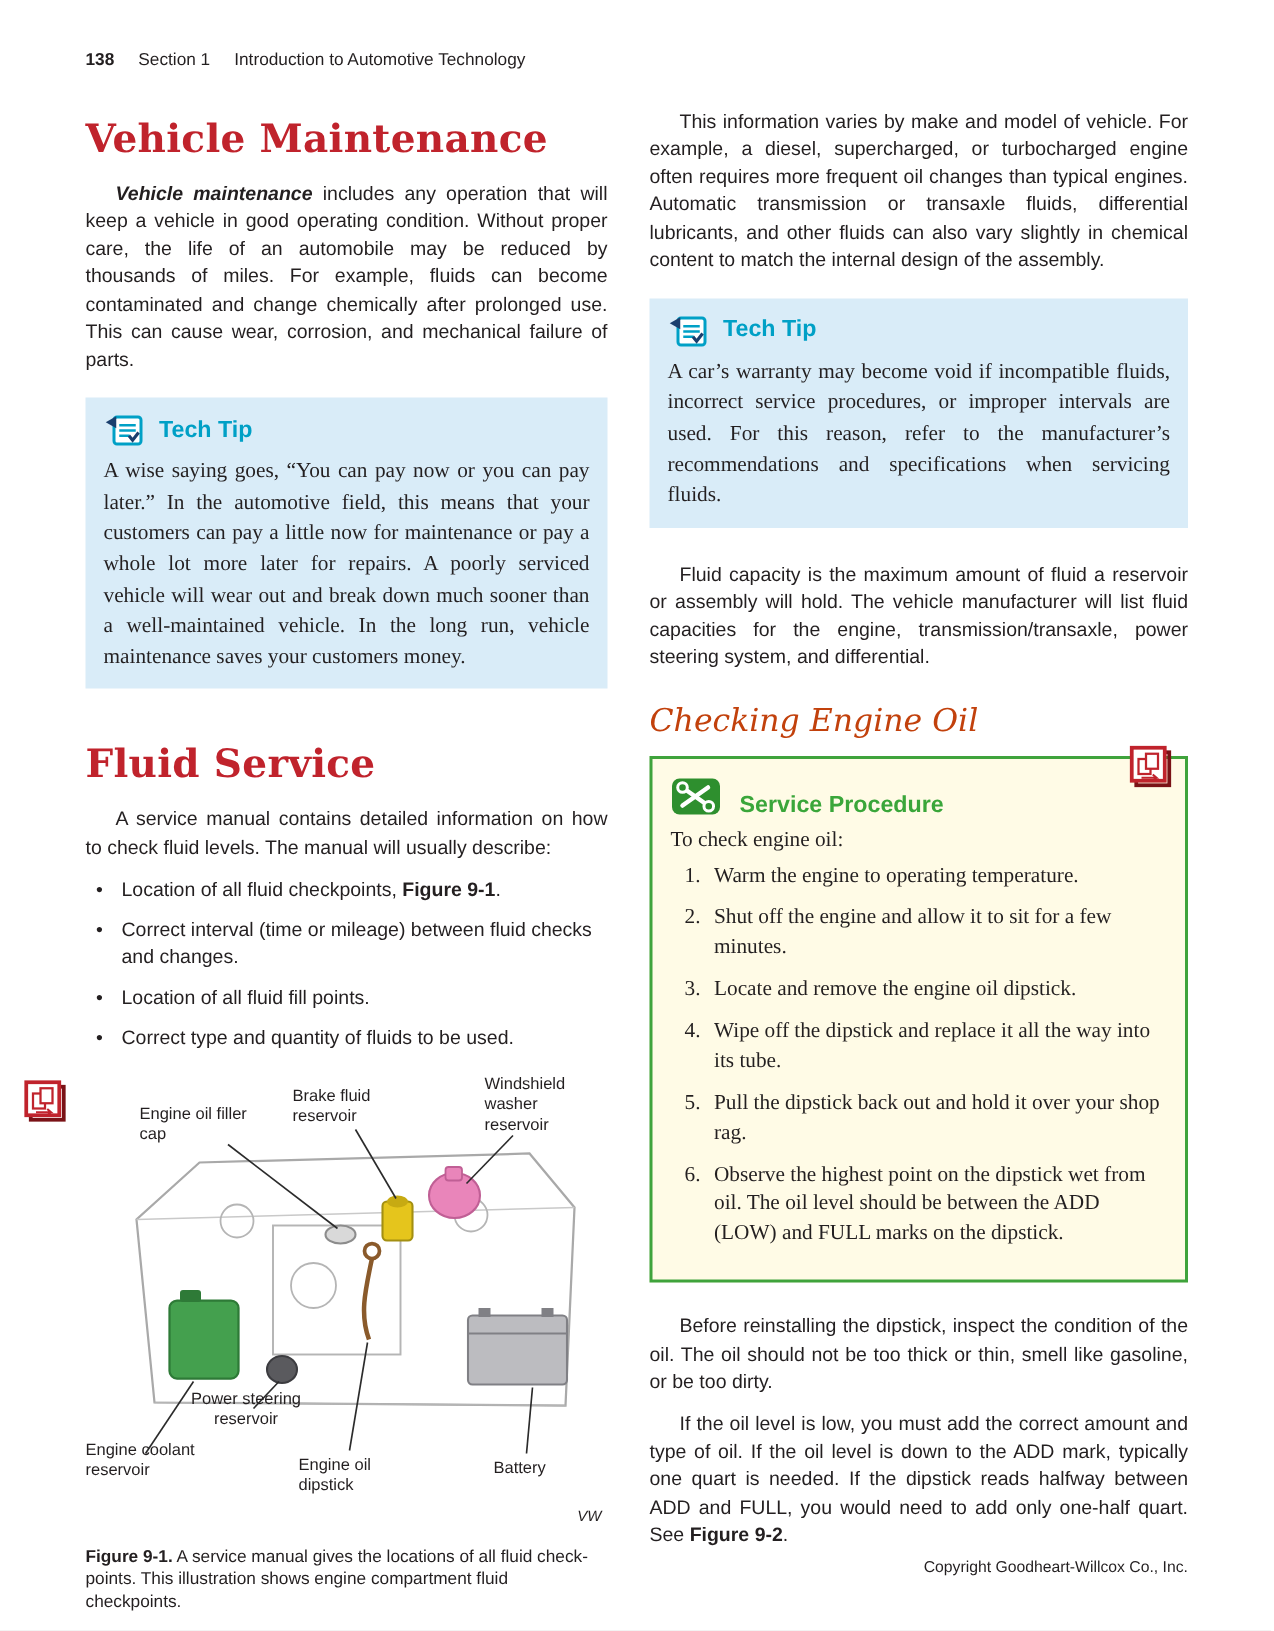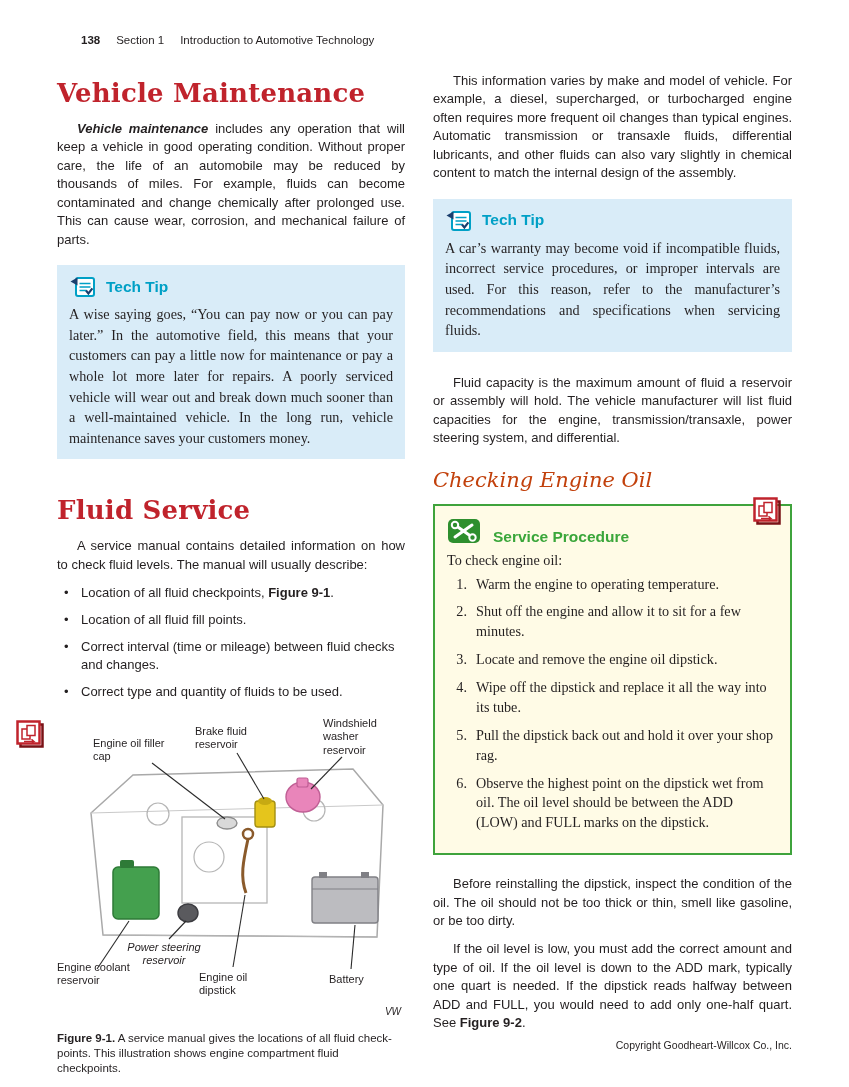--- a/index.html
+++ b/index.html
@@ -4,21 +4,21 @@
 <style>
   * { box-sizing: border-box; }
   html,body { margin:0; padding:0; background:#e9e9e9; }
   .page {
     width:849px; height:1087px; margin:0 auto; background:#ffffff;
     position:relative; padding:34px 57px 0 57px;
     font-family:"Liberation Sans", sans-serif; color:#231f20;
     overflow:hidden;
   }
   
-  .page-header { font-size:11.5px; margin-bottom:26px; display:flex; gap:16px; align-items:baseline;margin-left:24px; }
+  .page-header { font-size:11.5px; margin-bottom:26px; display:flex; gap:16px; align-items:baseline; }
   .page-num { font-weight:bold; }
   
   .columns { display:flex; gap:28px; }
   .col-left { width:348px; flex:none; }
   .col-right { flex:1; min-width:0; }
   
   .h-red {
     font-family:"DejaVu Serif", serif; font-weight:bold; color:#c0232c;
     font-size:26px; margin:6px 0 12px 0; letter-spacing:0.2px;
   }
@@ -93,22 +93,22 @@
           <span class="tip-title">Tech Tip</span>
         </div>
         <p class="tip-body">A wise saying goes, “You can pay now or you can pay later.” In the automotive field, this means that your customers can pay a little now for maintenance or pay a whole lot more later for repairs. A poorly serviced vehicle will wear out and break down much sooner than a well-maintained vehicle. In the long run, vehicle maintenance saves your customers money.</p>
       </aside>
 
       <h1 class="h-red second">Fluid Service</h1>
       <p class="body indent">A service manual contains detailed information on how to check fluid levels. The manual will usually describe:</p>
 
       <ul class="bullets">
         <li><span>Location of all fluid checkpoints, </span><b class="inline">Figure 9-1</b><span>.</span></li>
+        <li>Correct interval (time or mileage) between fluid checks and changes.</li>
         <li>Location of all fluid fill points.</li>
-        <li>Correct interval (time or mileage) between fluid checks and changes.</li>
         <li>Correct type and quantity of fluids to be used.</li>
       </ul>
 
       <figure class="figure">
         <span class="fig-xref icon-wrap">
           <svg width="30" height="30" viewBox="0 0 30 30">
             <rect x="5.5" y="5.5" width="22" height="22" fill="none" stroke="#7a1216" stroke-width="2.5"></rect>
             <rect x="2.5" y="2.5" width="22" height="22" fill="#ffffff" stroke="#c0232c" stroke-width="2.5"></rect>
             <rect x="7" y="10" width="8" height="10" fill="#ffffff" stroke="#c0232c" stroke-width="1.5"></rect>
             <rect x="12" y="6.5" width="8" height="10" fill="#ffffff" stroke="#c0232c" stroke-width="1.5"></rect>
@@ -154,21 +154,21 @@
             <line x1="112" y1="222" x2="129" y2="204"></line>
             <line x1="40" y1="252" x2="72" y2="204"></line>
             <line x1="176" y1="250" x2="188" y2="178"></line>
             <line x1="294" y1="252" x2="298" y2="208"></line>
           </g>
         </svg>
 
         <span class="fig-label" style="left:36px; top:20px; width:72px;">Engine oil filler cap</span>
         <span class="fig-label" style="left:138px; top:8px; width:80px; text-align:left;">Brake fluid reservoir</span>
         <span class="fig-label" style="left:266px; top:0px; width:76px;">Windshield washer reservoir</span>
-        <span class="fig-label" style="left:52px; top:224px; width:110px; text-align:center;font-style:italic;">Power steering reservoir</span>
+        <span class="fig-label" style="left:52px; top:210px; width:110px; text-align:center;">Power steering reservoir</span>
         <span class="fig-label" style="left:0px; top:244px; width:95px;">Engine coolant reservoir</span>
         <span class="fig-label" style="left:142px; top:254px; width:75px;">Engine oil dipstick</span>
         <span class="fig-label" style="left:272px; top:256px; width:60px;">Battery</span>
         <span class="fig-credit">VW</span>
       </figure>
 
       <p class="caption"><b>Figure 9-1.</b> <span>A service manual gives the locations of all fluid check­points. This illustration shows engine compartment fluid checkpoints.</span></p>
     </div>
 
     <div class="col-right">

